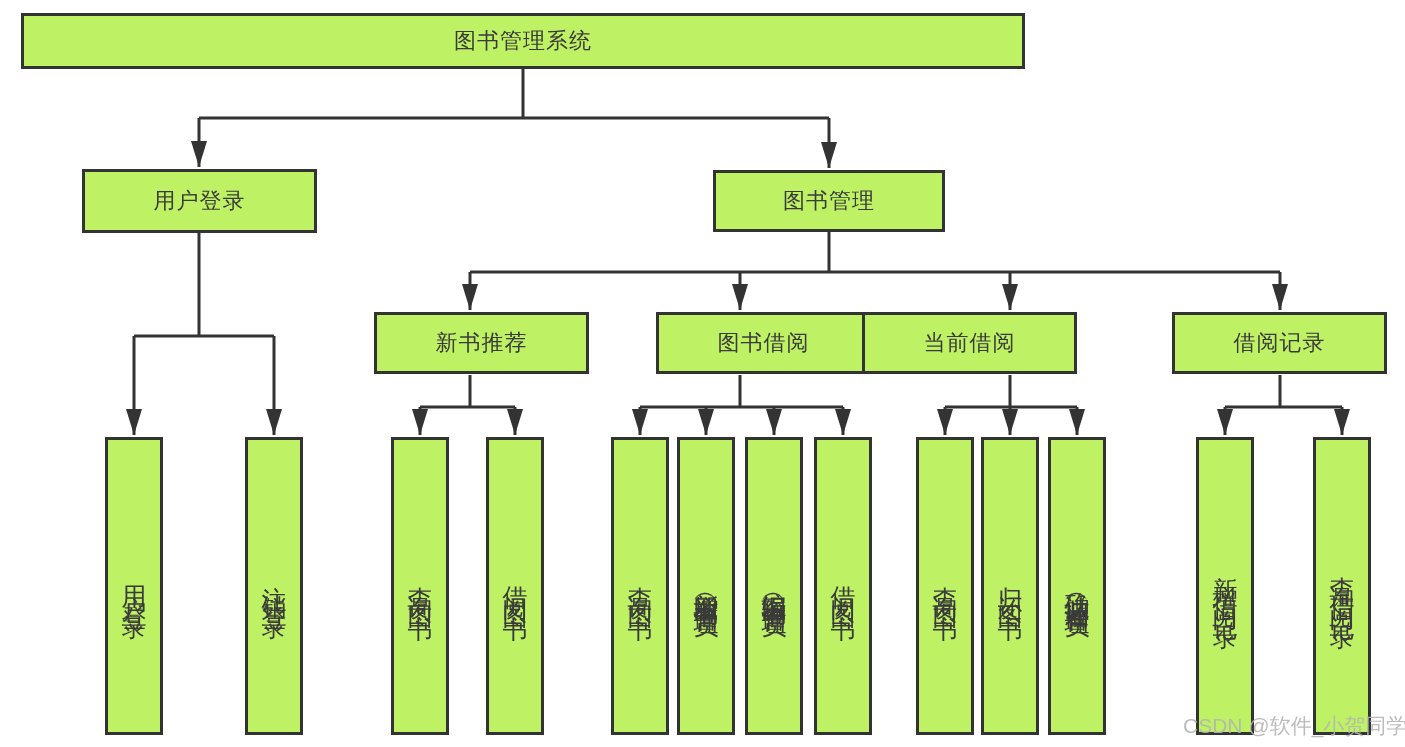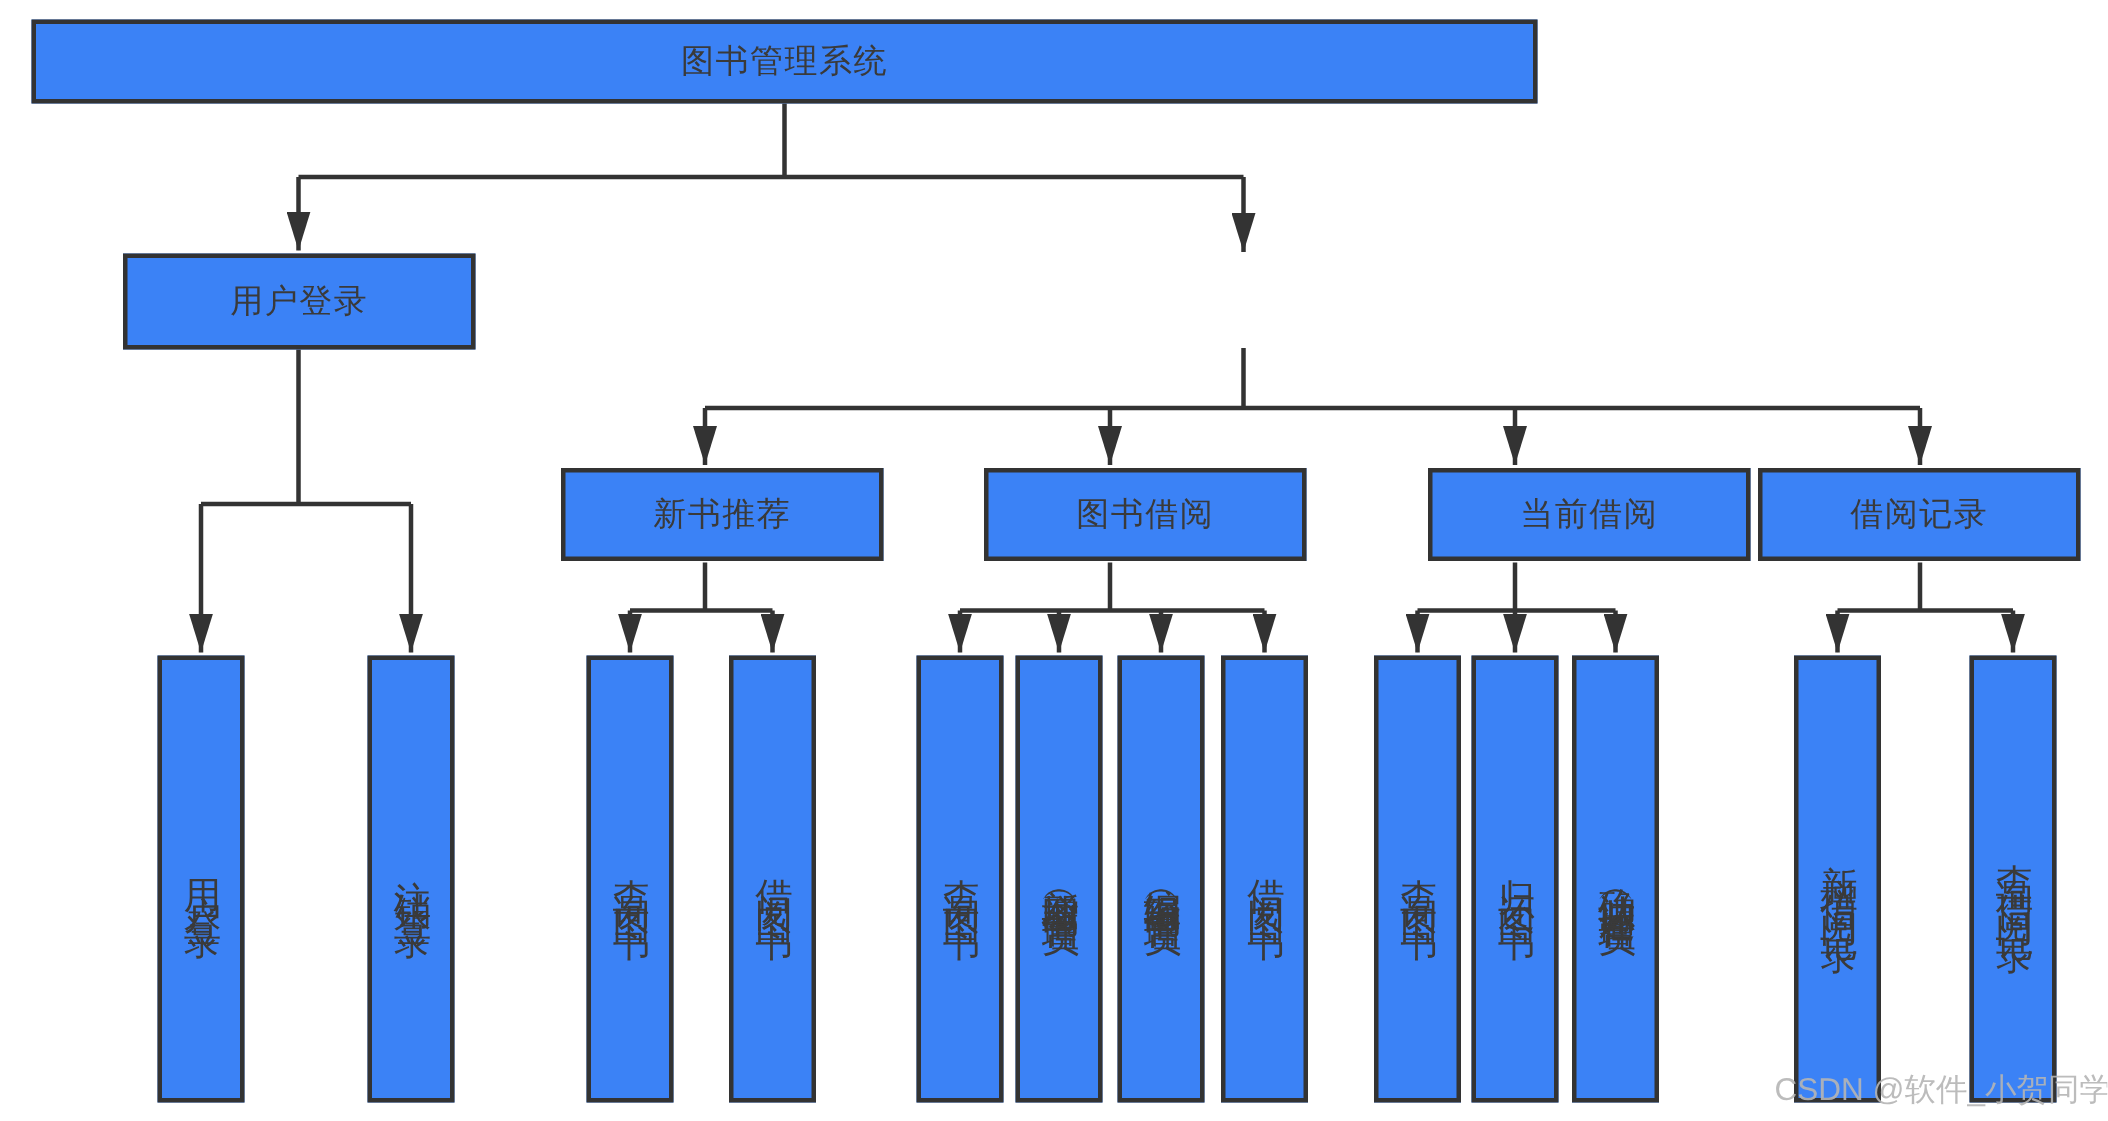--- a/index.html
+++ b/index.html
@@ -16,21 +16,21 @@
     width:1405px;height:747px;
     background:var(--bg);
     overflow:hidden;
   }
   .connectors{position:absolute;left:0;top:0;width:1405px;height:747px;pointer-events:none;}
   .connectors path{stroke:var(--line);stroke-width:3;fill:none;}
   .connectors marker path{fill:var(--line);stroke:none;}
   .node{
     position:absolute;
     border:3px solid var(--line);
-    background:#3b82f6;
+    background:#bef264;
     display:flex;align-items:center;justify-content:center;
     color:var(--text);
   }
   .h-label{font-size:22px;letter-spacing:1px;white-space:nowrap;}
   .root-node .h-label{font-size:22px;}
   .leaf span{
     writing-mode:vertical-rl;
     font-size:25px;
     letter-spacing:10px;
     line-height:1;
@@ -89,28 +89,31 @@
     <path d="M1342,407 V435" marker-end="url(#arrowhead)"></path>
   </svg>
 
   <div class="node root-node" style="left:21px;top:13px;width:1004px;height:56px;">
     <span class="h-label">图书管理系统</span>
   </div>
 
   <div class="node" style="left:82px;top:169px;width:235px;height:64px;">
     <span class="h-label">用户登录</span>
   </div>
+  <div class="node" style="left:713px;top:170px;width:232px;height:62px;">
+    <span class="h-label">图书管理</span>
+  </div>
 
   <div class="node" style="left:374px;top:312px;width:215px;height:62px;">
     <span class="h-label">新书推荐</span>
   </div>
   <div class="node" style="left:632px;top:312px;width:215px;height:62px;margin-left:24px;">
     <span class="h-label">图书借阅</span>
   </div>
-  <div class="node" style="left:952px;top:312px;width:215px;height:62px;">
+  <div class="node" style="left:862px;top:312px;width:215px;height:62px;">
     <span class="h-label">当前借阅</span>
   </div>
   <div class="node" style="left:1172px;top:312px;width:215px;height:62px;">
     <span class="h-label">借阅记录</span>
   </div>
 
   <div class="node leaf" style="left:105px;top:437px;width:58px;height:298px;">
     <span>用户登录</span>
   </div>
   <div class="node leaf" style="left:245px;top:437px;width:58px;height:298px;">

